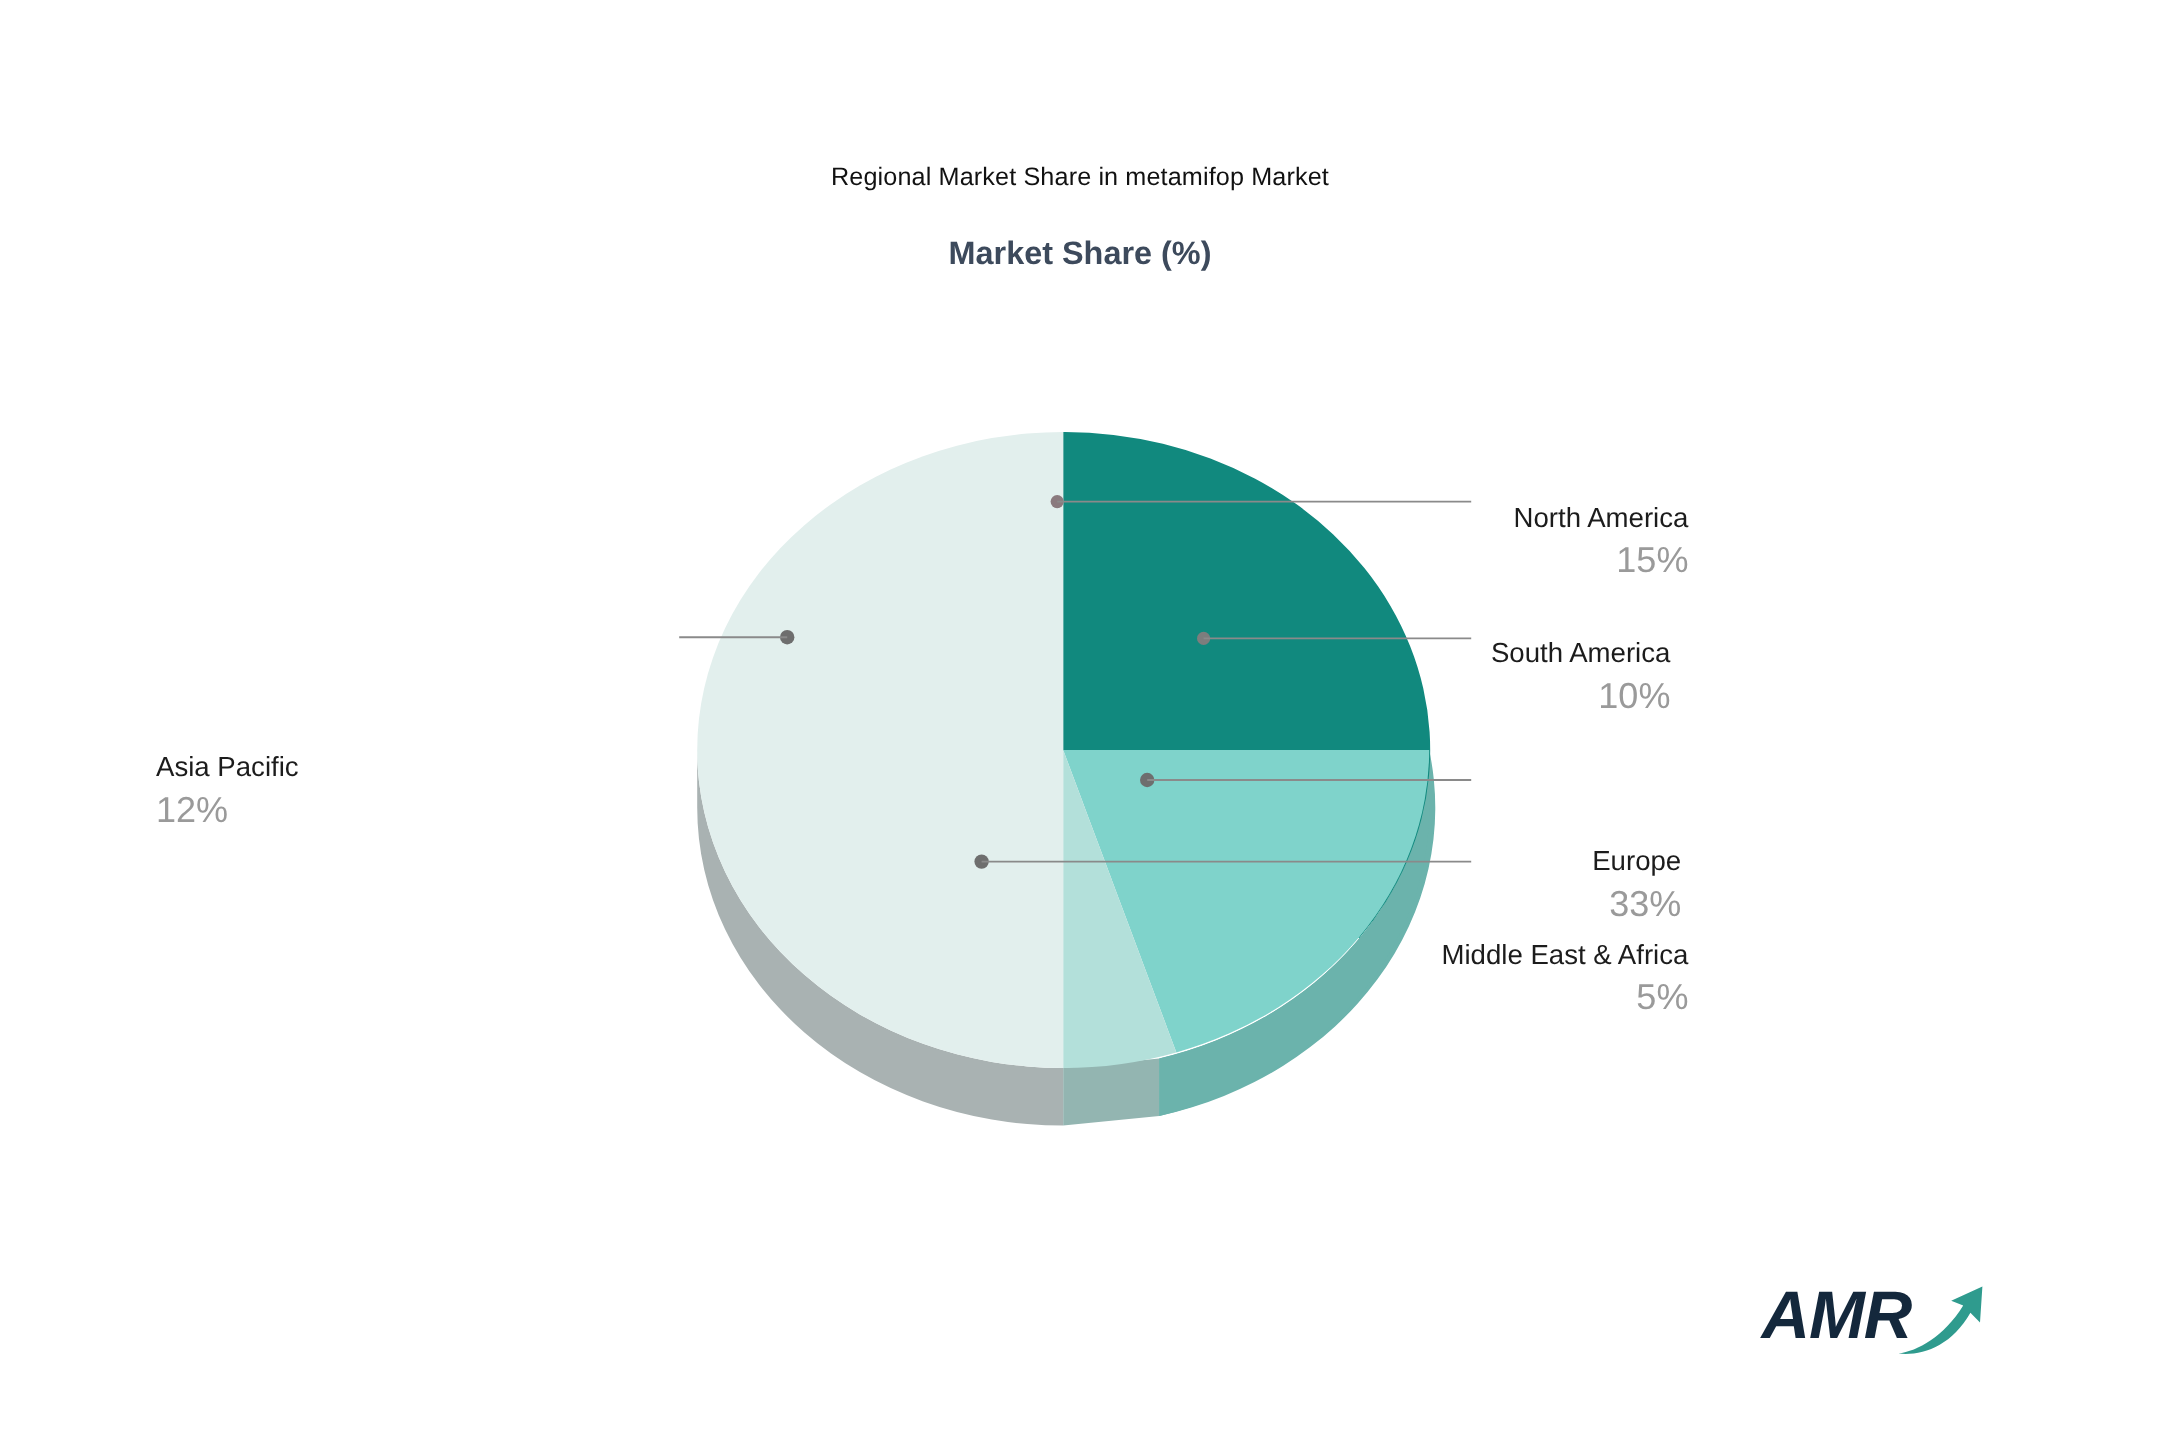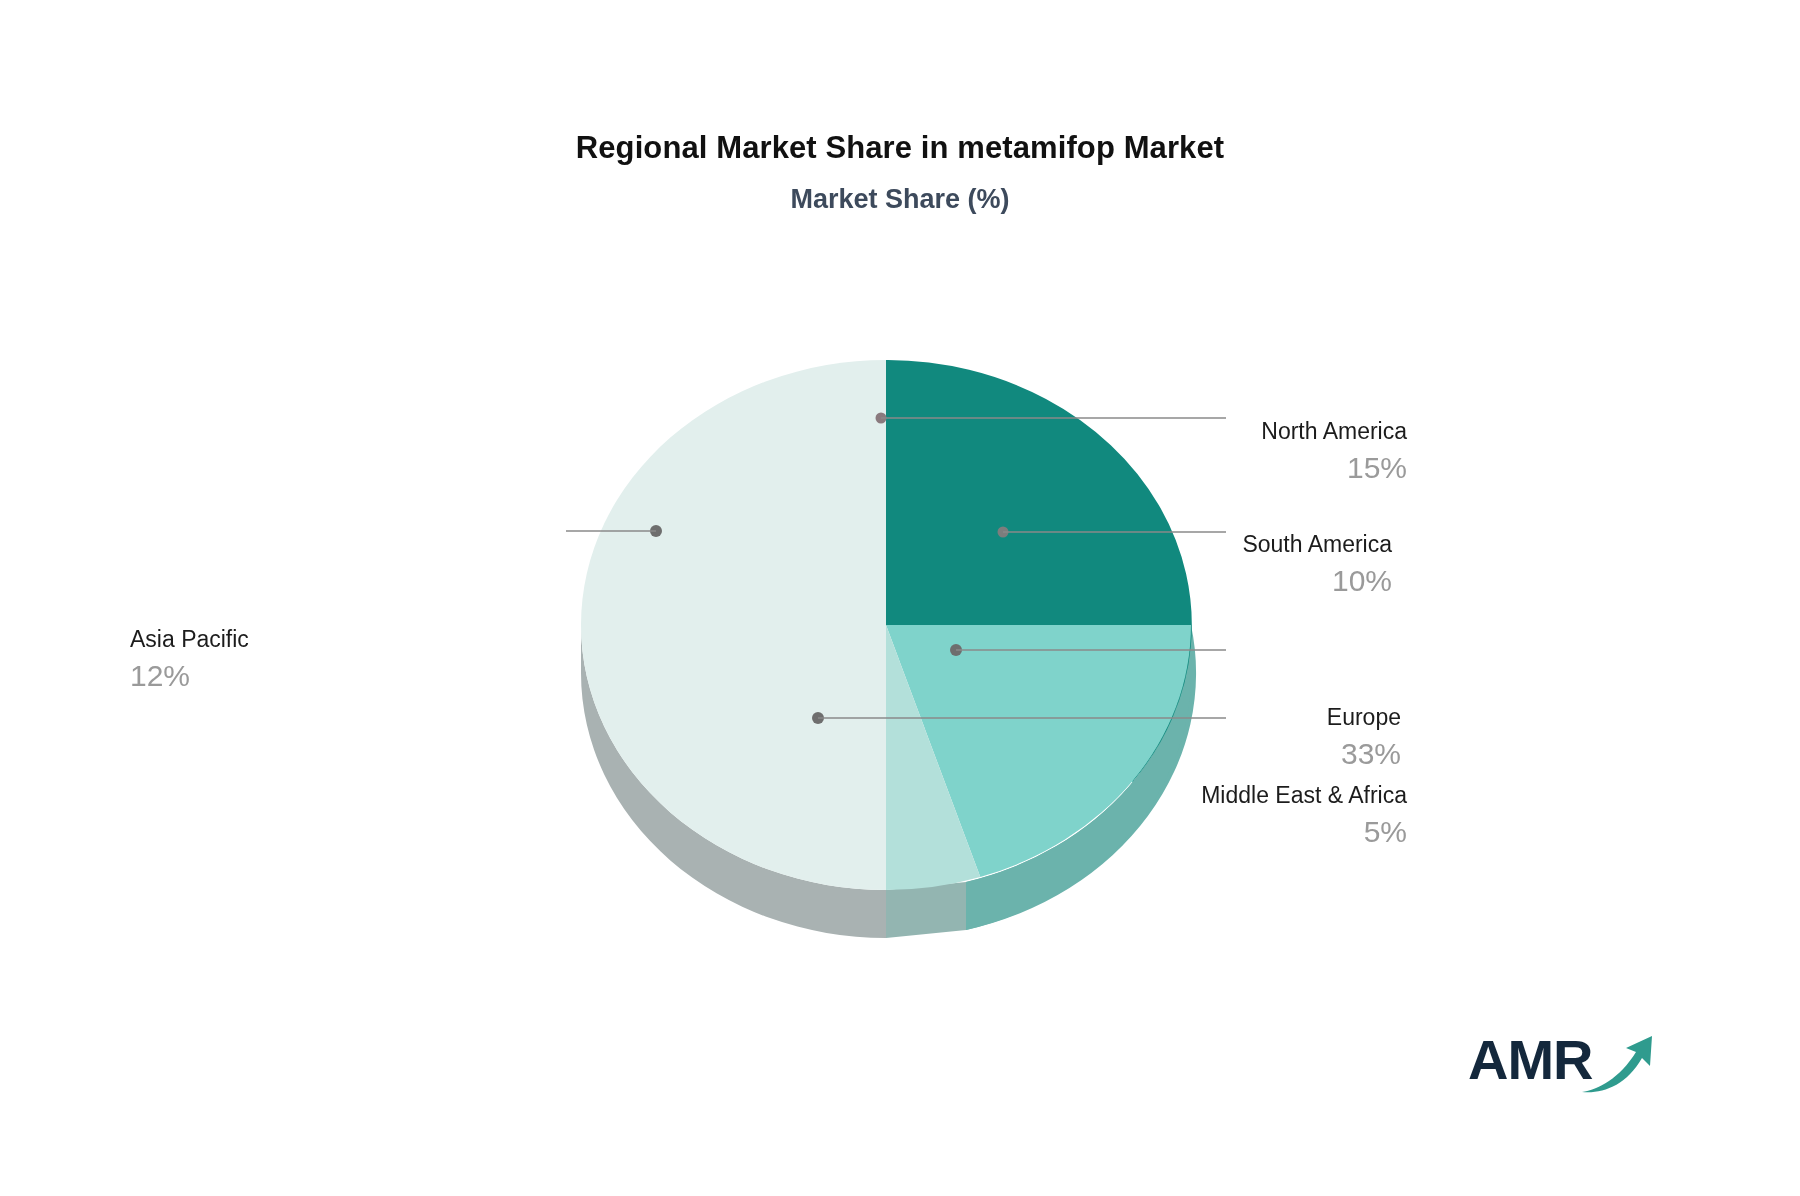--- a/index.html
+++ b/index.html
@@ -18,28 +18,28 @@
 
   
   #title-block {
     position: absolute;
     left: 0;
     top: 128px;
     width: 1800px;
     text-align: center;
   }
   #chart-title {
-    font-size: 31px;
-    font-weight: bold;
+    font-size: 21px;
+    font-weight: normal;
     color: #111111;
     letter-spacing: 0.1px;
     line-height: 40px;
   }
   #chart-subtitle {
-    margin-top: 13px;
+    margin-top: 25px;
     font-size: 27px;
     font-weight: bold;
     color: #3d4a5c;
     line-height: 36px;
   }
 
   
   #pie-wrap {
     position: absolute;
     left: 566px;
@@ -66,23 +66,24 @@
     line-height: 30px;
     margin-top: 7px;
   }
   .leader-label.right { text-align: right; }
   .leader-label.left  { text-align: left;  }
 
   
   #amr-logo {
     position: absolute;
     left: 1468px;
-    top: 1024px;
+    top: 1060px;
     width: 180px;
     height: 78px;
+    font-style: italic;
   }
   #amr-logo .amr-text {
     position: absolute;
     left: 0;
     top: 6px;
     font-family: "Liberation Sans", sans-serif;
     font-size: 56px;
     font-weight: bold;
     color: #14283c;
     letter-spacing: -1px;

